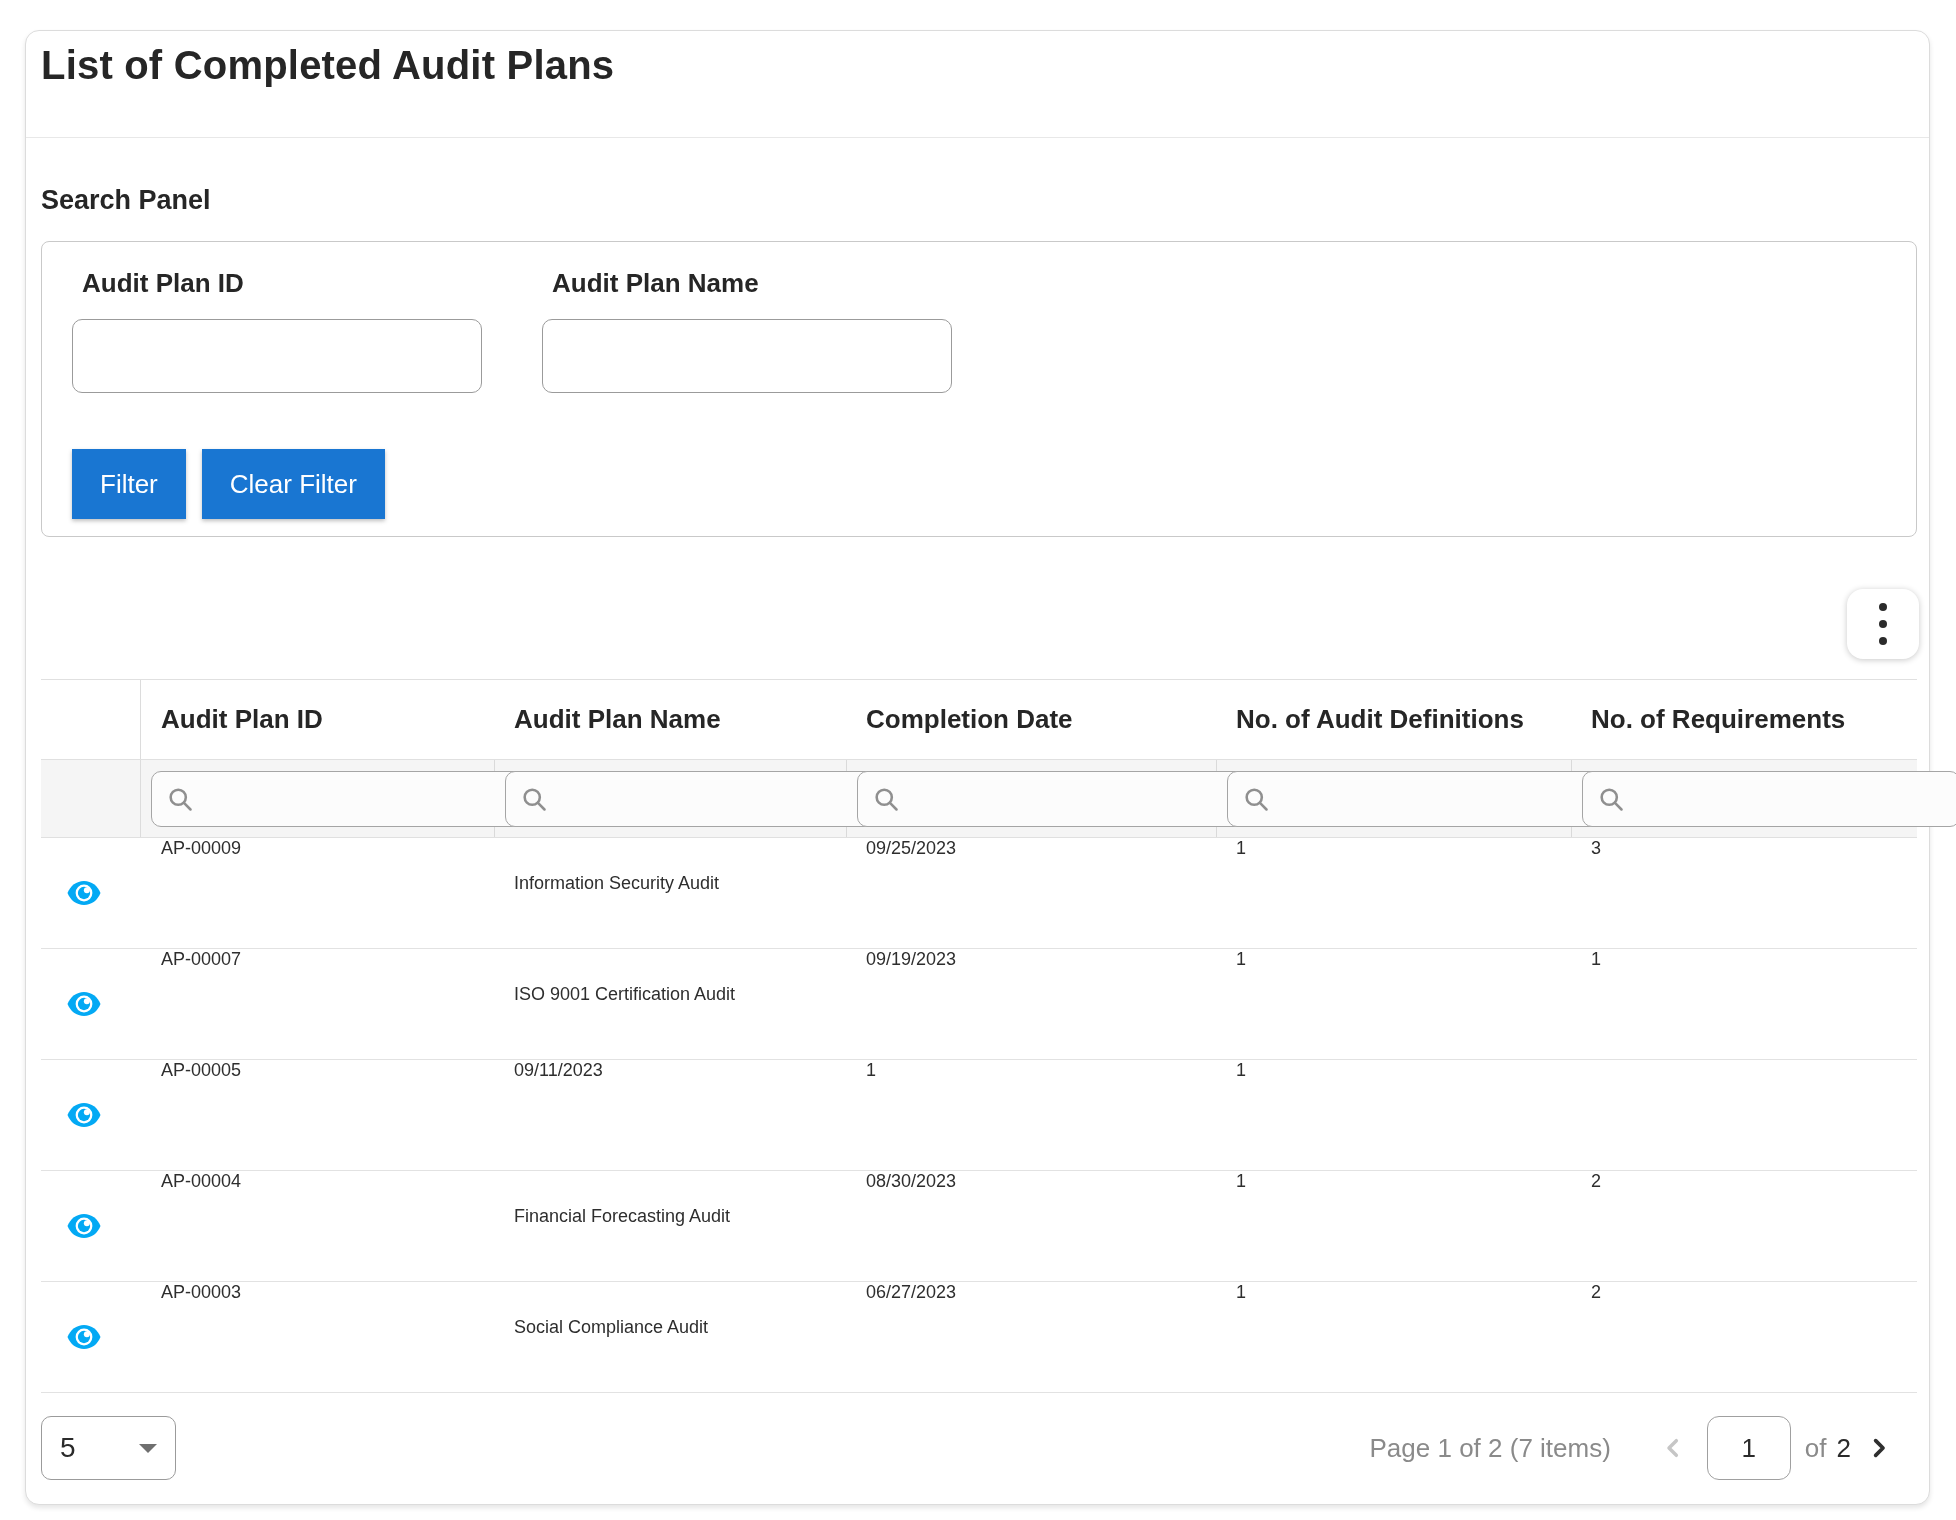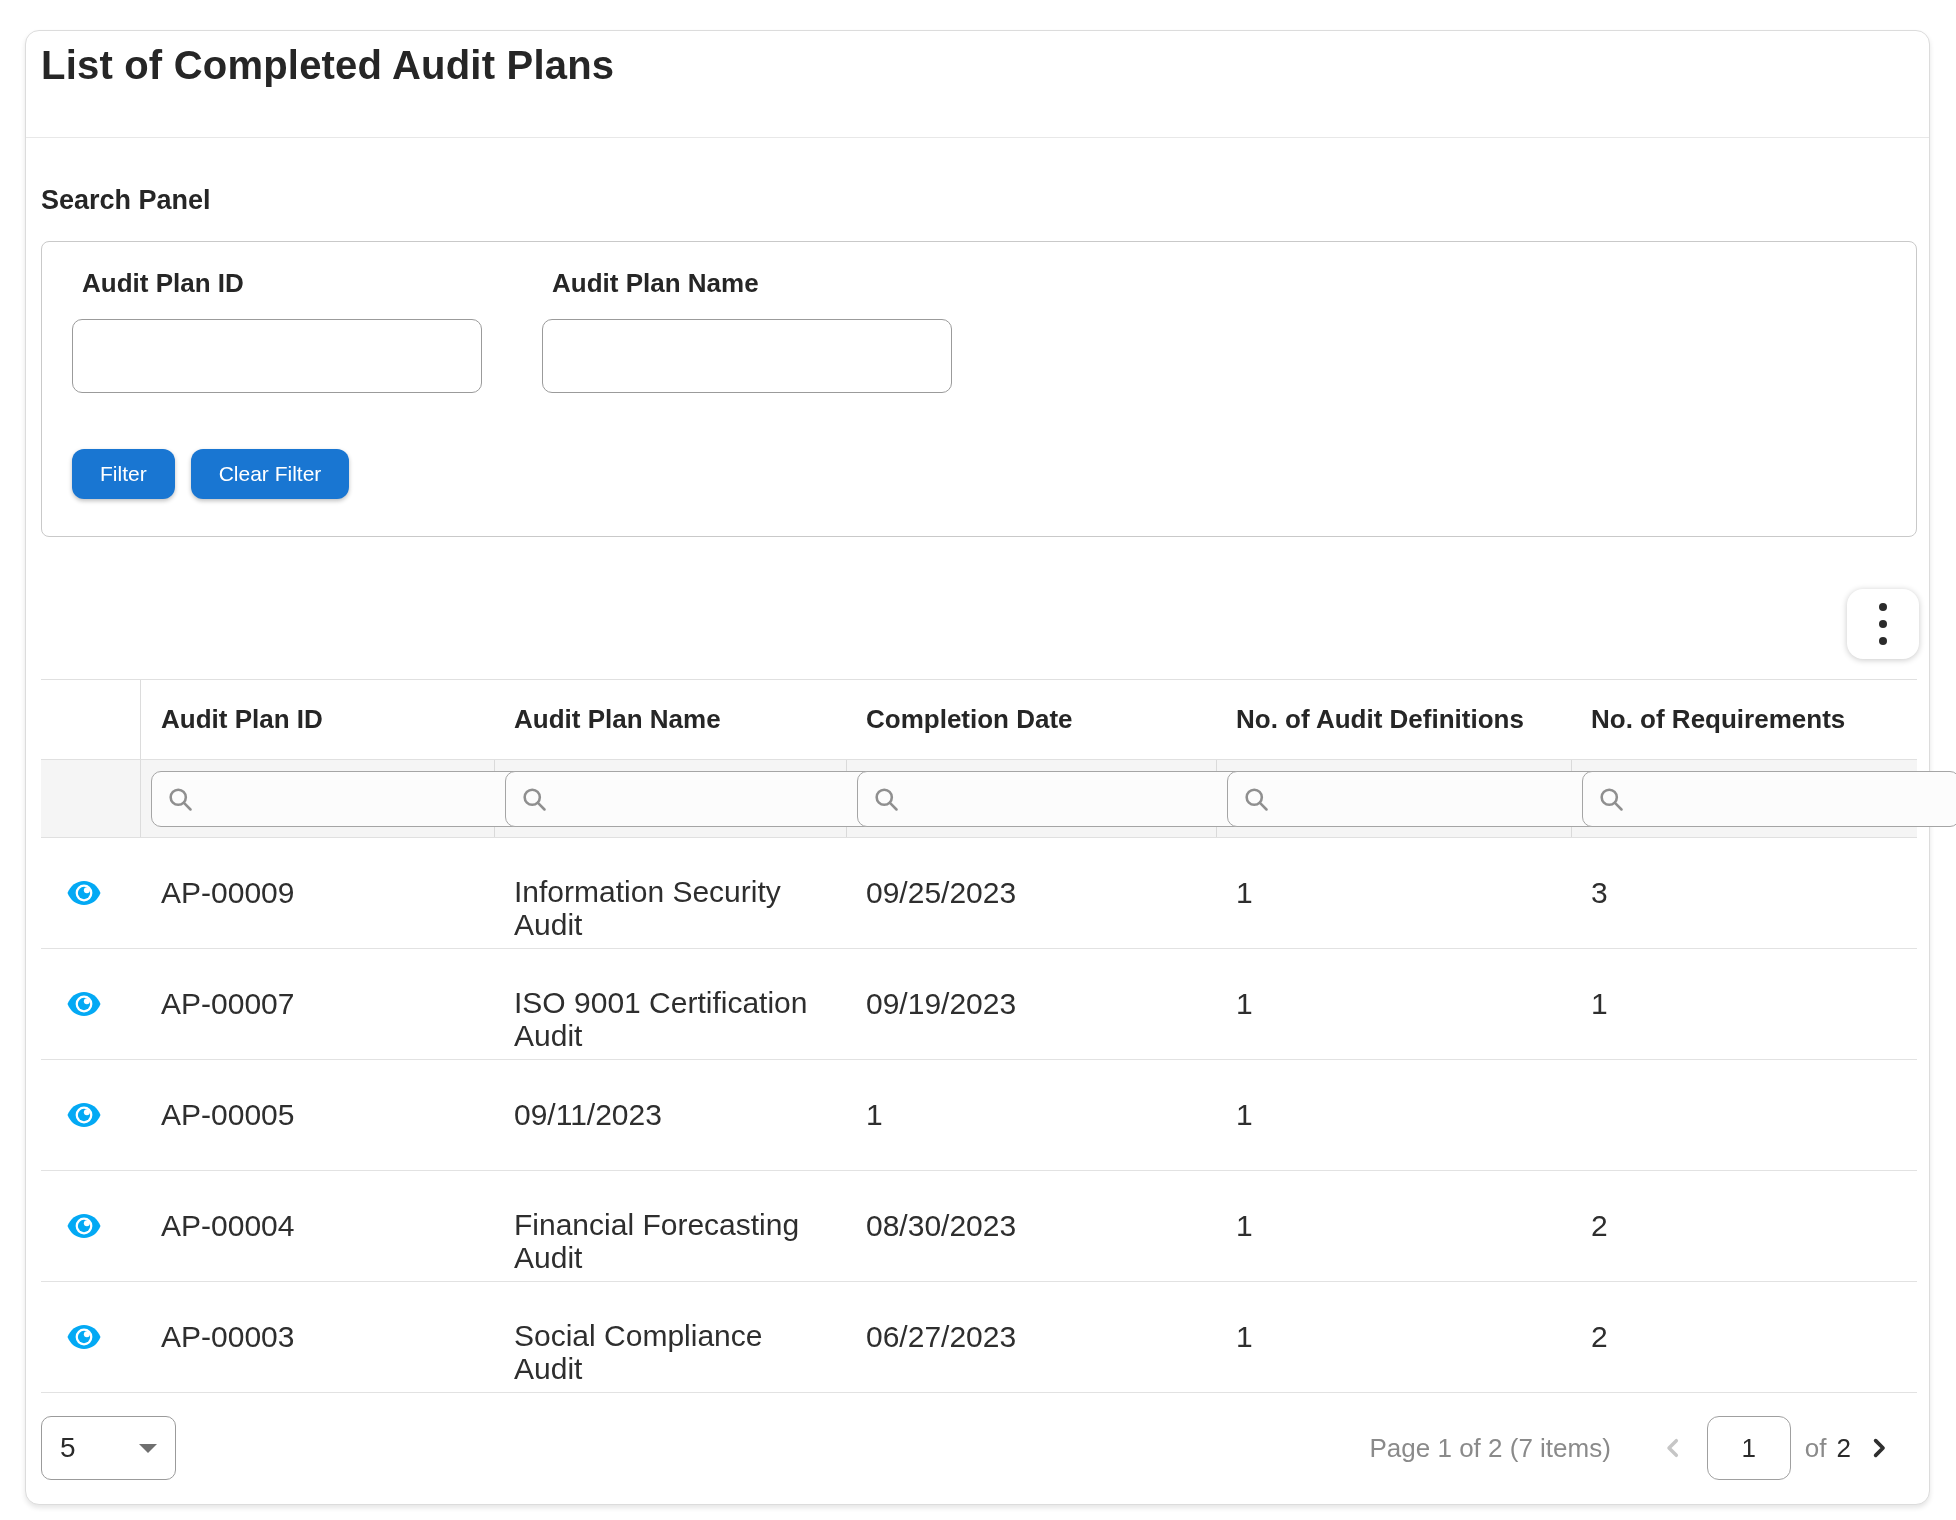--- a/index.html
+++ b/index.html
@@ -25,22 +25,22 @@
   .fields-row { display: flex; }
   .field { display: flex; flex-direction: column; }
   .field + .field { margin-left: 60px; }
   .field label { font-size: 26px; font-weight: 700; color: #262626; margin-left: 10px; margin-bottom: 20px; }
   .panel-input {
     width: 410px; height: 74px; border: 1.5px solid #9b9b9b; border-radius: 10px;
     background: #fff; font-size: 26px; padding: 0 18px; font-family: inherit; outline: none;
   }
   .buttons-row { margin-top: 56px; display: flex; gap: 16px; }
   .btn {
-    background: var(--accent, #1976d2); color: #fff; border: none; border-radius: 12px;
-    height: 50px; padding: 0 28px; font-size: 21px; font-family: inherit; cursor: pointer;
+    background: var(--accent, #1976d2); color: #fff; border: none; border-radius: 0;
+    height: 70px; padding: 0 28px; font-size: 26px; font-family: inherit; cursor: pointer;
     box-shadow: 0 2px 4px rgba(0,0,0,0.25);
   }
 
   .kebab {
     position: absolute; right: 10px; top: 558px; width: 72px; height: 70px;
     background: #fff; border: none; border-radius: 16px; cursor: pointer;
     box-shadow: 0 1px 6px rgba(0,0,0,0.22);
     display: flex; align-items: center; justify-content: center;
   }
   .kebab-dots { display: flex; flex-direction: column; gap: 9px; }
@@ -57,21 +57,21 @@
   .fcell.sep { border-left: 1px solid #dadada; }
   .searchbox {
     flex: 1; height: 56px; display: flex; align-items: center; gap: 10px;
     border: 1.5px solid #a5a5a5; border-radius: 10px; background: #fcfcfc; padding: 0 14px;
     position: relative;
   }
   .searchbox input { flex: 1; border: none; background: transparent; outline: none; font-size: 24px; font-family: inherit; min-width: 0; }
   .cal-btn { border: none; background: transparent; cursor: pointer; display: flex; align-items: center; padding: 0; margin-left: auto; color: #6e6e6e; }
 
   .trow { height: 111px; border-bottom: 1px solid #e2e2e2; }
-  .tcell { display: flex; align-items: center; padding-left: 20px; font-size: 30px; color: #2e2e2e; }
+  .tcell { display: flex; padding-left: 20px; font-size: 18px; color: #2e2e2e; }
   .icon-cell { padding-left: 24px; }
   .view-btn { border: none; background: transparent; cursor: pointer; padding: 0; display: flex; align-items: center; color: var(--eye, #03a9f4); }
   .name-text { max-width: 300px; line-height: 33px; margin-top: 29px; }
 
   .pager { position: absolute; left: 15px; right: 12px; top: 1361px; height: 112px; display: flex; align-items: center; justify-content: space-between; }
   .page-size {
     width: 135px; height: 64px; border: 1.5px solid #9b9b9b; border-radius: 10px; background: #fff;
     display: flex; align-items: center; justify-content: space-between; padding: 0 18px; font-size: 28px; cursor: pointer;
   }
   .caret { width: 0; height: 0; border-left: 9px solid transparent; border-right: 9px solid transparent; border-top: 9px solid #6f6f6f; }

